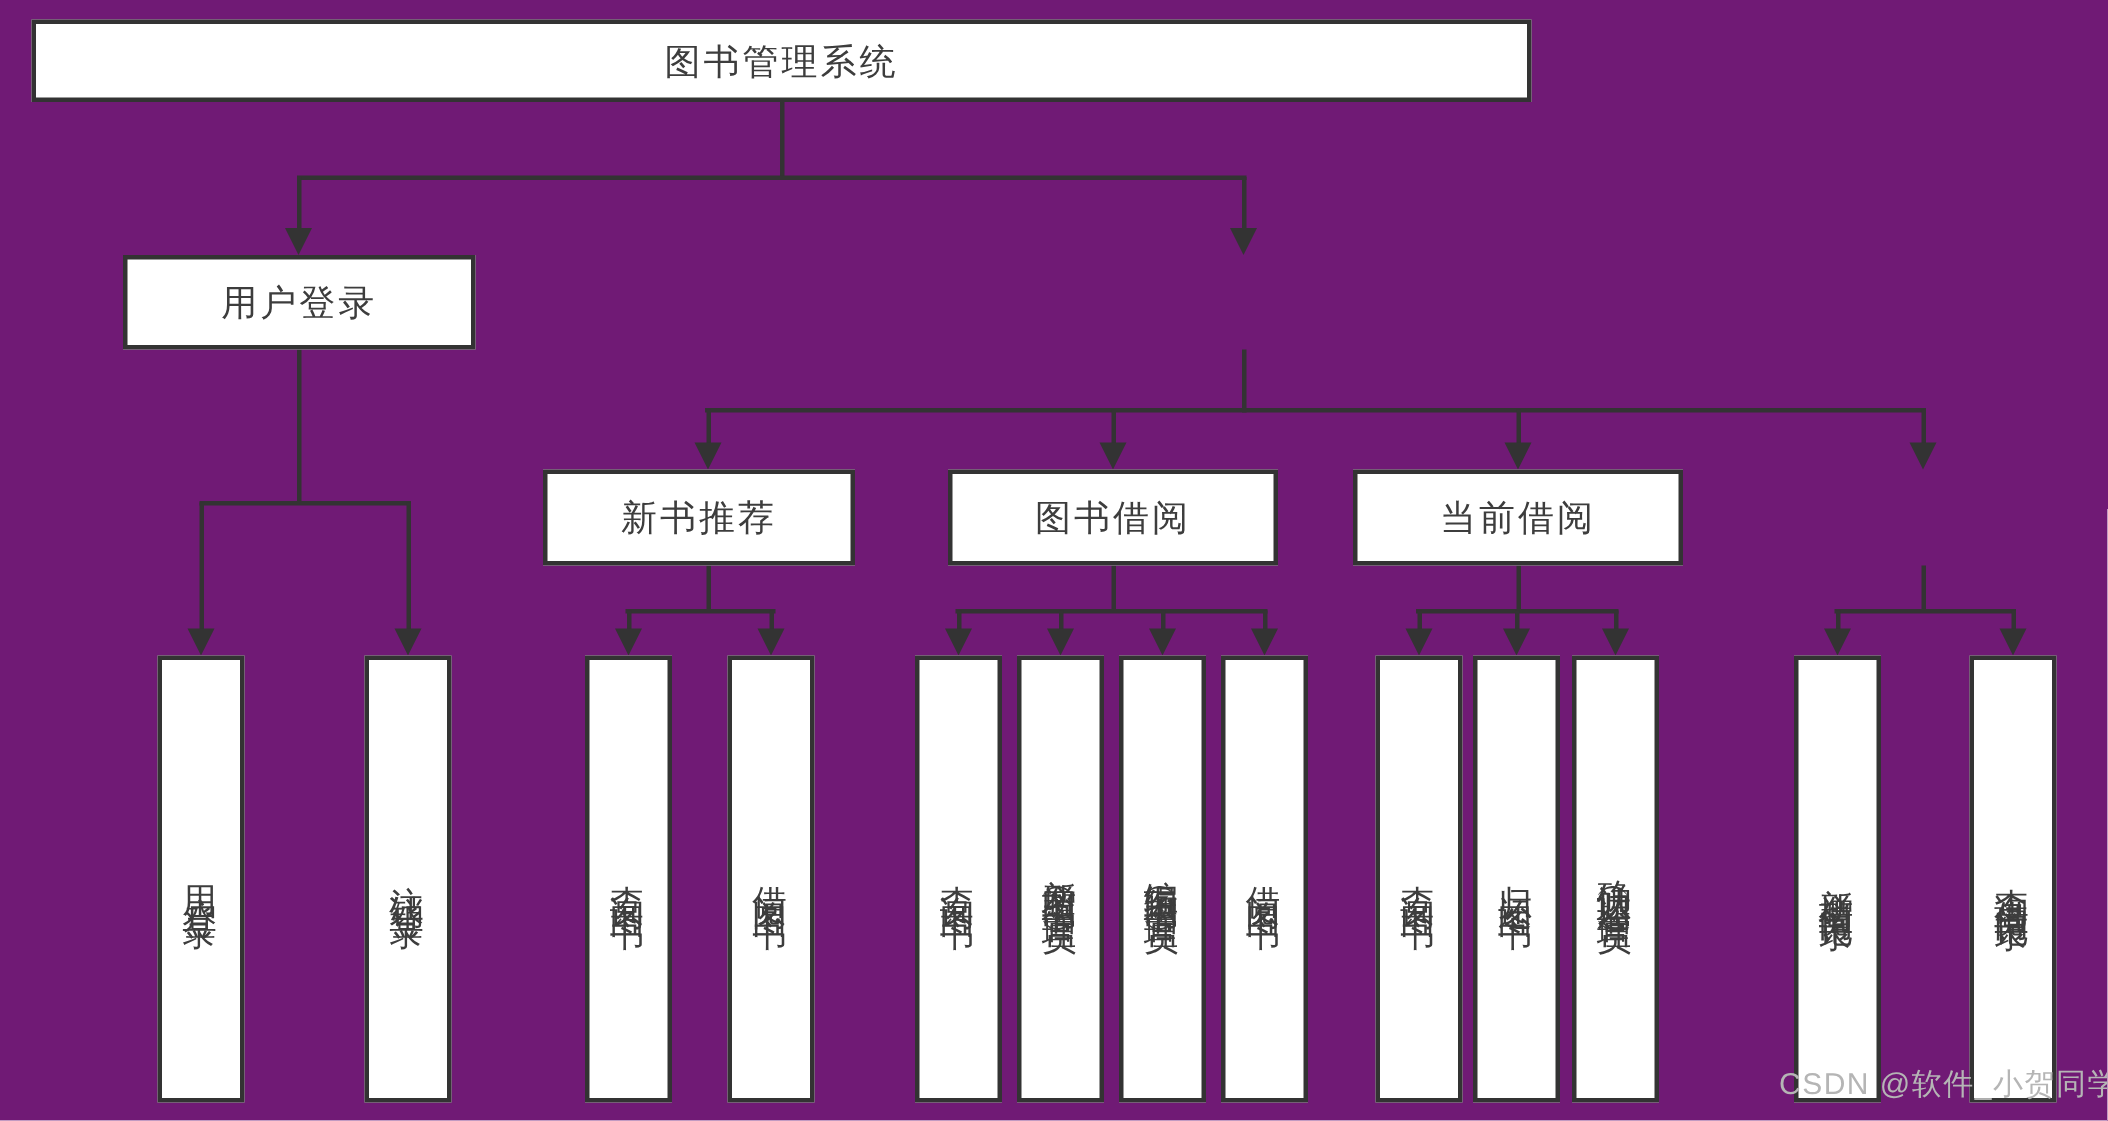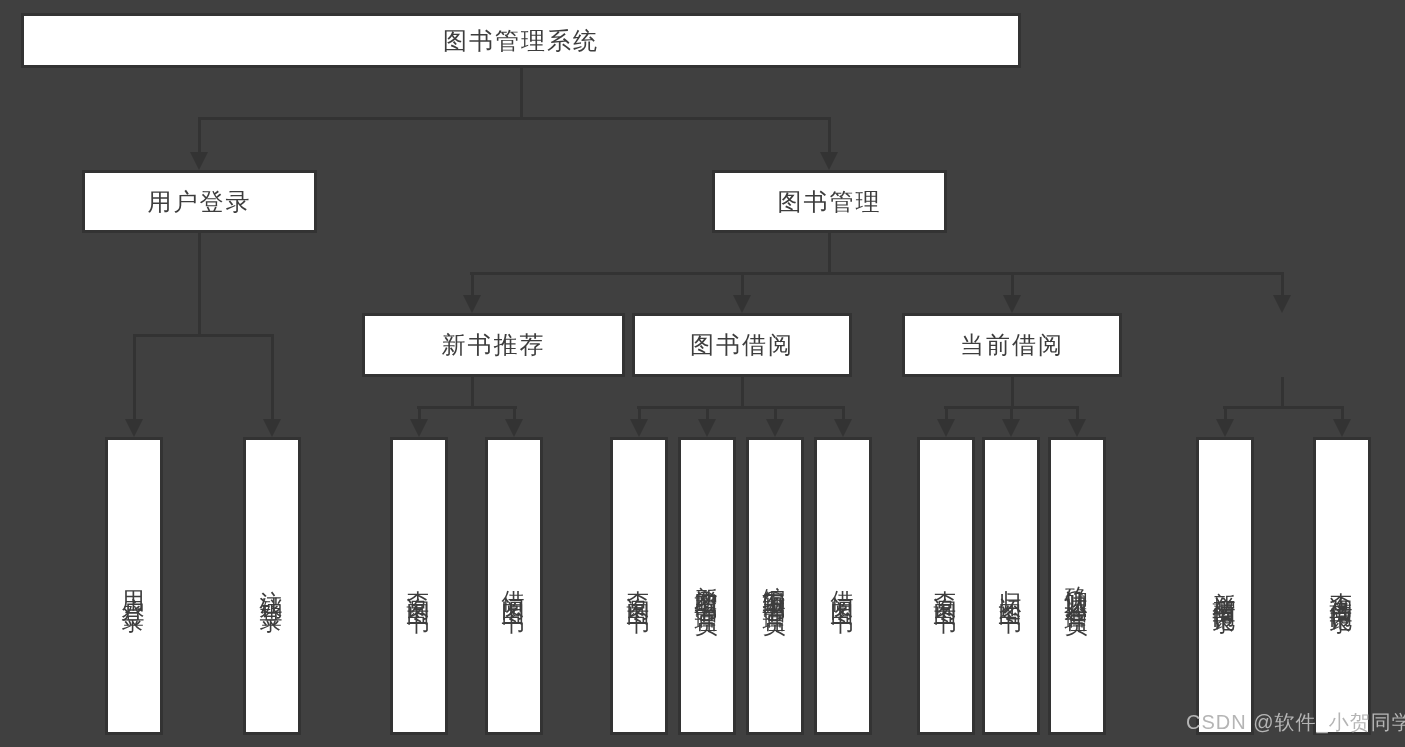--- a/index.html
+++ b/index.html
@@ -5,21 +5,21 @@
   html, body {
     margin: 0;
     padding: 0;
     background: #ffffff;
     font-family: "Liberation Sans", "DejaVu Sans", sans-serif;
   }
   .canvas {
     position: relative;
     width: 1405px;
     height: 747px;
-    background: #404040;
+    background: #701a75;
     overflow: hidden;
   }
   
   .vline, .hline {
     position: absolute;
     background: #333333;
   }
   .vline { width: 3px; }
   .hline { height: 3px; }
   
@@ -136,23 +136,22 @@
   <div class="arrow" style="left:834px; top:419px;"></div>
   <div class="arrow" style="left:937px; top:419px;"></div>
   <div class="arrow" style="left:1002px; top:419px;"></div>
   <div class="arrow" style="left:1068px; top:419px;"></div>
   <div class="arrow" style="left:1216px; top:419px;"></div>
   <div class="arrow" style="left:1333px; top:419px;"></div>
 
   <div class="hbox" style="left:21px; top:13px; width:1000px; height:55px;">图书管理系统</div>
 
   <div class="hbox" style="left:82px; top:170px; width:235px; height:63px;">用户登录</div>
-  <div class="hbox" style="left:712px; top:170px; width:235px; height:63px;">图书管理</div>
 
-  <div class="hbox" style="left:362px; top:313px; width:263px; height:64px;">新书推荐</div>
+  <div class="hbox" style="left:362px; top:313px; width:208px; height:64px;">新书推荐</div>
   <div class="hbox" style="left:902px; top:313px; width:220px; height:64px;">当前借阅</div>
   <div class="hbox" style="left:632px; top:313px; width:220px; height:64px;">图书借阅</div>
 
   <div class="vbox" style="left:105px;">用户登录</div>
   <div class="vbox" style="left:243px;">注销登录</div>
 
   <div class="vbox" style="left:390px;">查询图书</div>
   <div class="vbox" style="left:485px;">借阅图书</div>
 
   <div class="vbox" style="left:610px;">查询图书</div>

